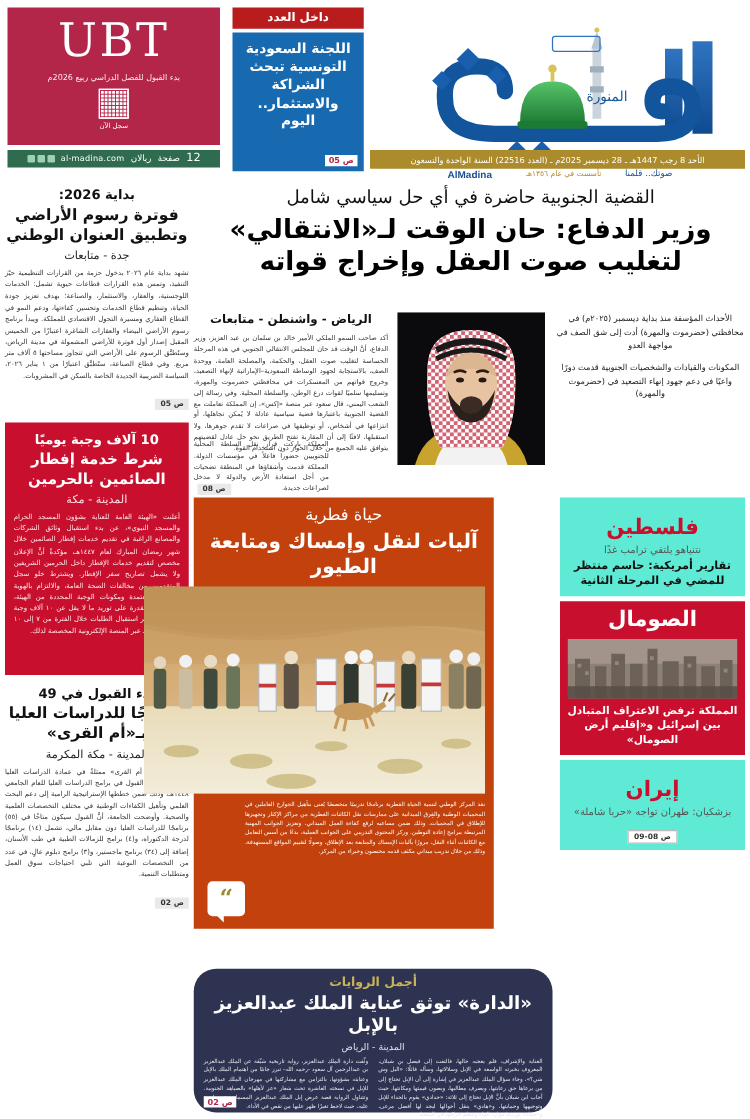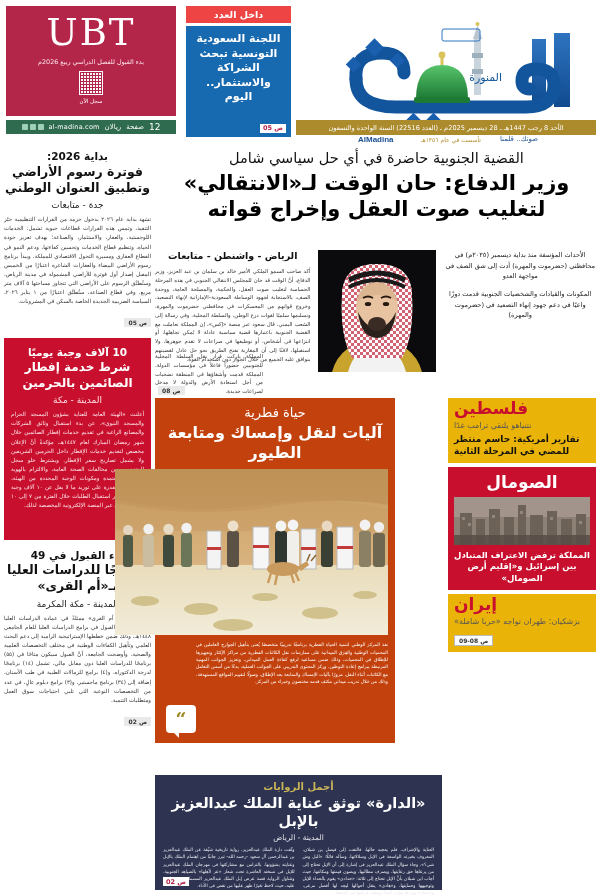--- a/index.html
+++ b/index.html
@@ -30,21 +30,21 @@
   .ubt-bar{position:absolute;left:6px;top:120px;width:170px;height:14px;
     background:#2f6b4f;color:#fff;display:flex;align-items:center;
     justify-content:center;gap:5px;font-size:7px;}
   .ubt-bar .cnt{font-weight:normal;font-size:9px;}
   .ubt-bar .site{font-size:6.5px;letter-spacing:.2px;direction:ltr;}
   .soc{display:inline-flex;gap:2px;align-items:center;}
   .soc i{display:block;width:6px;height:6px;background:#9fd0b6;border-radius:1px;}
 
   
   .inside{position:absolute;left:186px;top:6px;width:105px;height:128px;}
-  .inside-hd{height:17px;background:#ef4444;color:#fff;font-size:9.5px;
+  .inside-hd{height:17px;background:#b91c1c;color:#fff;font-size:9.5px;
     font-weight:bold;display:flex;align-items:center;justify-content:center;}
   .inside-body{height:111px;background:#1769b0;color:#fff;margin-top:3px;
     box-sizing:border-box;padding:6px 5px 4px;text-align:center;position:relative;}
   .inside-body .t{font-size:11px;font-weight:bold;line-height:1.32;}
   .pg{display:inline-block;background:#fff;color:#b4254a;font-size:6.5px;
     padding:.5px 3px;font-weight:bold;}
   .inside-body .pgwrap{position:absolute;bottom:3px;right:5px;}
 
   
   .mast{position:absolute;left:296px;top:0px;width:300px;height:156px;
@@ -107,32 +107,32 @@
   .quote-bub{position:absolute;left:11px;bottom:10px;width:30px;height:28px;
     background:#fff;border-radius:4px;color:#9c8b28;font-size:19px;
     font-weight:bold;display:flex;align-items:center;justify-content:center;
     font-family:"DejaVu Serif",serif;}
   .quote-bub:after{content:"";position:absolute;left:7px;bottom:-5px;
     width:0;height:0;border-left:6px solid transparent;border-right:0 solid transparent;
     border-top:6px solid #fff;}
 
   
   .navybox{position:absolute;left:155px;top:775px;width:287px;height:115px;
-    background:#2d3350;color:#fff;box-sizing:border-box;padding:6px 8px 5px;}
+    background:#2d3350;color:#fff;box-sizing:border-box;padding:6px 8px 5px;border-radius:18px;}
   .navybox .ntop{font-size:10px;color:#c9b458;text-align:center;font-weight:bold;}
   .navybox .nhead{font-size:14.5px;font-weight:bold;text-align:center;
     line-height:1.25;margin-top:2px;color:#fff;}
   .navybox .nloc{font-size:7.5px;text-align:center;margin:3px 0 4px;color:#e3e3ea;}
   .navycols{display:flex;flex-direction:row-reverse;gap:8px;}
   .navycols .c{flex:1;font-size:4.5px;line-height:1.6;text-align:justify;color:#e8e8ef;}
   .navybox .pgn{position:absolute;bottom:4px;left:8px;}
 
   
   .rcol{position:absolute;left:448px;top:398px;width:148px;}
-  .rsec{background:#eab308;padding:2px 6px 5px;box-sizing:border-box;text-align:left;}
+  .rsec{background:#5eead4;padding:16px 6px 5px;box-sizing:border-box;text-align:center;}
   .rsec .title{font-size:17px;font-weight:bold;color:#c8102e;line-height:1;}
   .rsec .lead-sm{font-size:8px;color:#555;line-height:1.3;margin-top:4px;}
   .rsec .hl{font-size:9px;font-weight:bold;color:#111;line-height:1.3;margin-top:3px;}
   .rsec-red{background:#c8102e;padding:5px 6px 6px;box-sizing:border-box;text-align:center;}
   .rsec-red .title{color:#fff;font-size:17px;font-weight:bold;}
   .rphoto{width:136px;height:48px;margin:5px auto 0;position:relative;overflow:hidden;}
   .rsec-red .hl{color:#fff;font-size:8.5px;font-weight:bold;line-height:1.35;margin-top:5px;}
   .rsec .pgbox{display:inline-block;background:#fff;border:1px solid #bbb;
     color:#333;font-size:6px;padding:1px 4px;margin-top:5px;font-weight:bold;}
 

